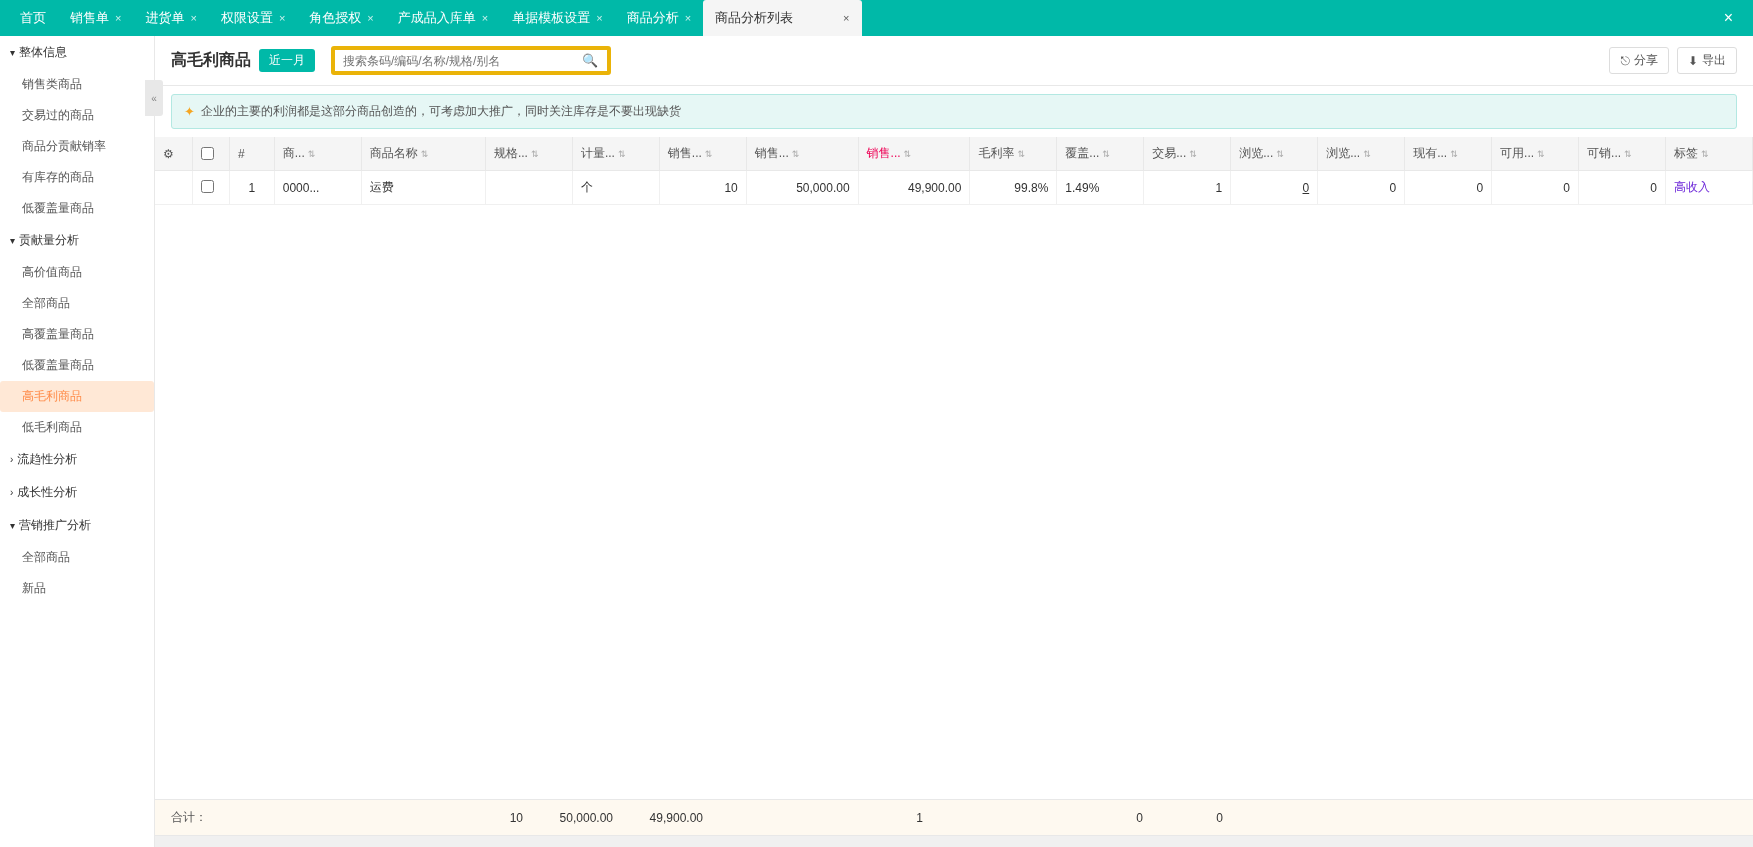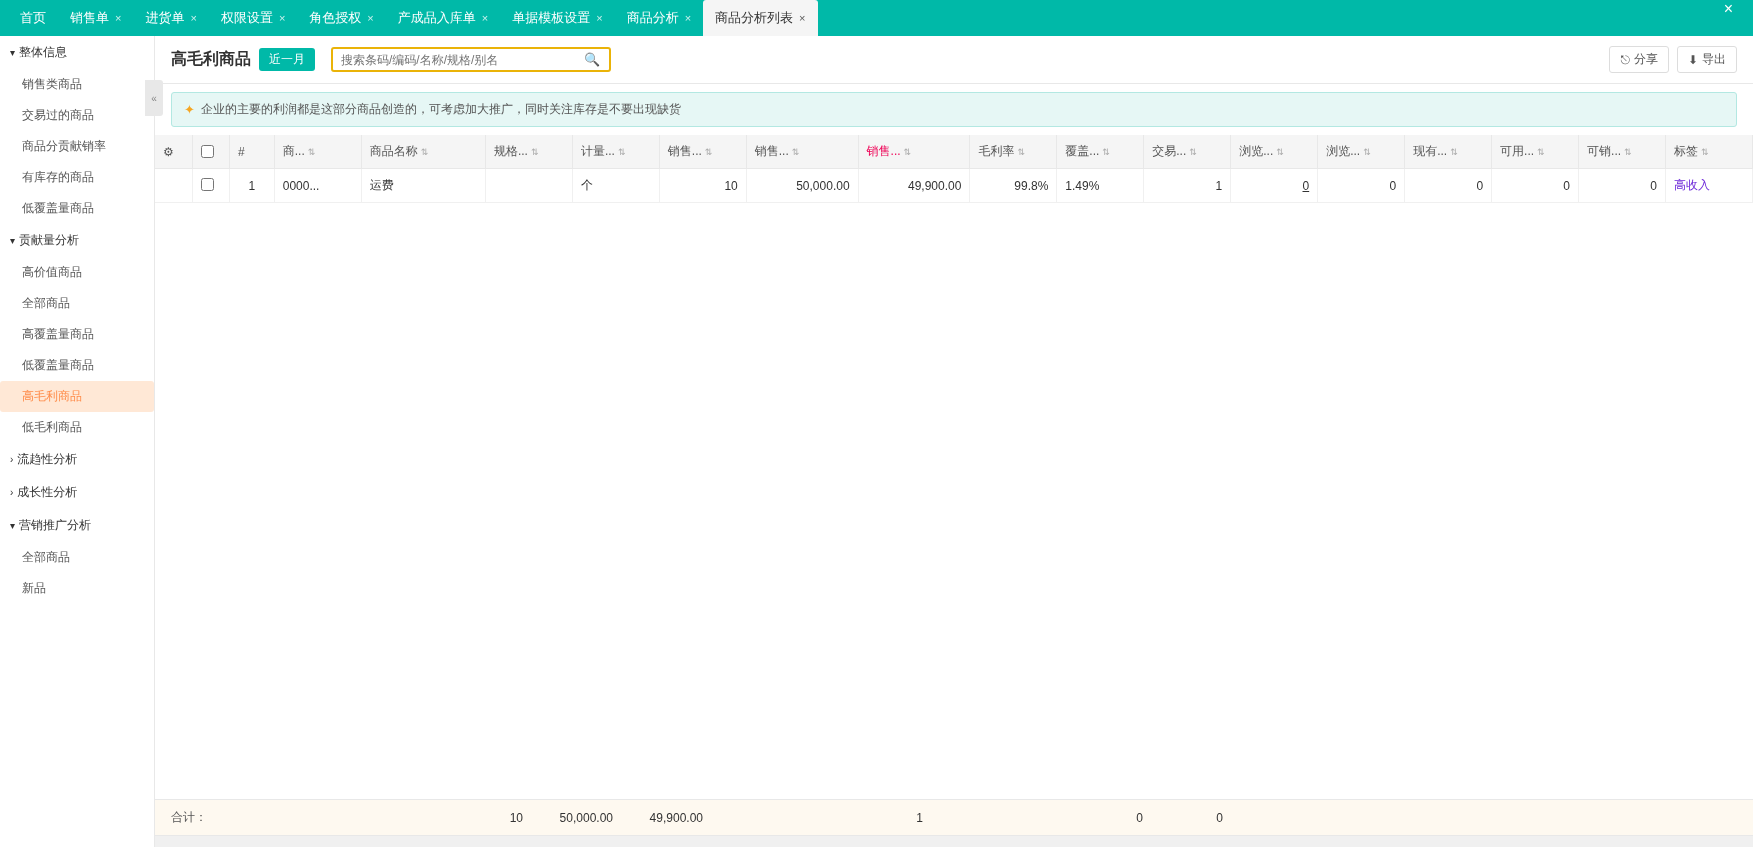--- a/index.html
+++ b/index.html
@@ -1,36 +1,37 @@
 <!DOCTYPE html>
 <html><head>
   <meta charset="utf-8">
   <style>
     * { margin: 0; padding: 0; box-sizing: border-box; }
     body { font-family: 'Microsoft YaHei', Arial, sans-serif; font-size: 12px; background: #f5f5f5; overflow: hidden; width: 1753px; height: 847px; }
 
     
     .top-nav {
       display: flex;
+      align-items: center;
       background: #00b9a8;
       height: 36px;
       padding: 0 8px;
       color: white;
     }
     .top-nav .nav-item {
       padding: 0 12px;
       height: 36px;
       display: flex;
       align-items: center;
       cursor: pointer;
       font-size: 13px;
       white-space: nowrap;
       color: white;
     }
-    .top-nav .nav-item.active { background: #f5f5f5; color: #333; border-radius: 3px 3px 0 0; }
+    .top-nav .nav-item.active { background: #f5f5f5; color: #333; border-radius: 3px 3px 0 0; gap: 44px; }
     .top-nav .nav-item .close-btn { margin-left: 6px; font-size: 11px; opacity: 0.8; }
     .top-nav .spacer { flex: 1; }
     .top-nav .close-window { color: white; padding: 0 12px; font-size: 16px; cursor: pointer; }
 
     
     .main-layout {
       display: flex;
       height: calc(847px - 36px);
     }
 
@@ -106,21 +107,21 @@
       color: white;
       border: none;
       padding: 3px 10px;
       border-radius: 3px;
       font-size: 12px;
       cursor: pointer;
     }
     .search-box {
       display: flex;
       align-items: center;
-      border: 2px solid #eab308;
+      border: 4px solid #eab308;
       border-radius: 3px;
       padding: 3px 8px;
       margin-left: 8px;
       flex: 1;
       max-width: 280px;
     }
     .search-box input {
       border: none;
       outline: none;
       font-size: 12px;

